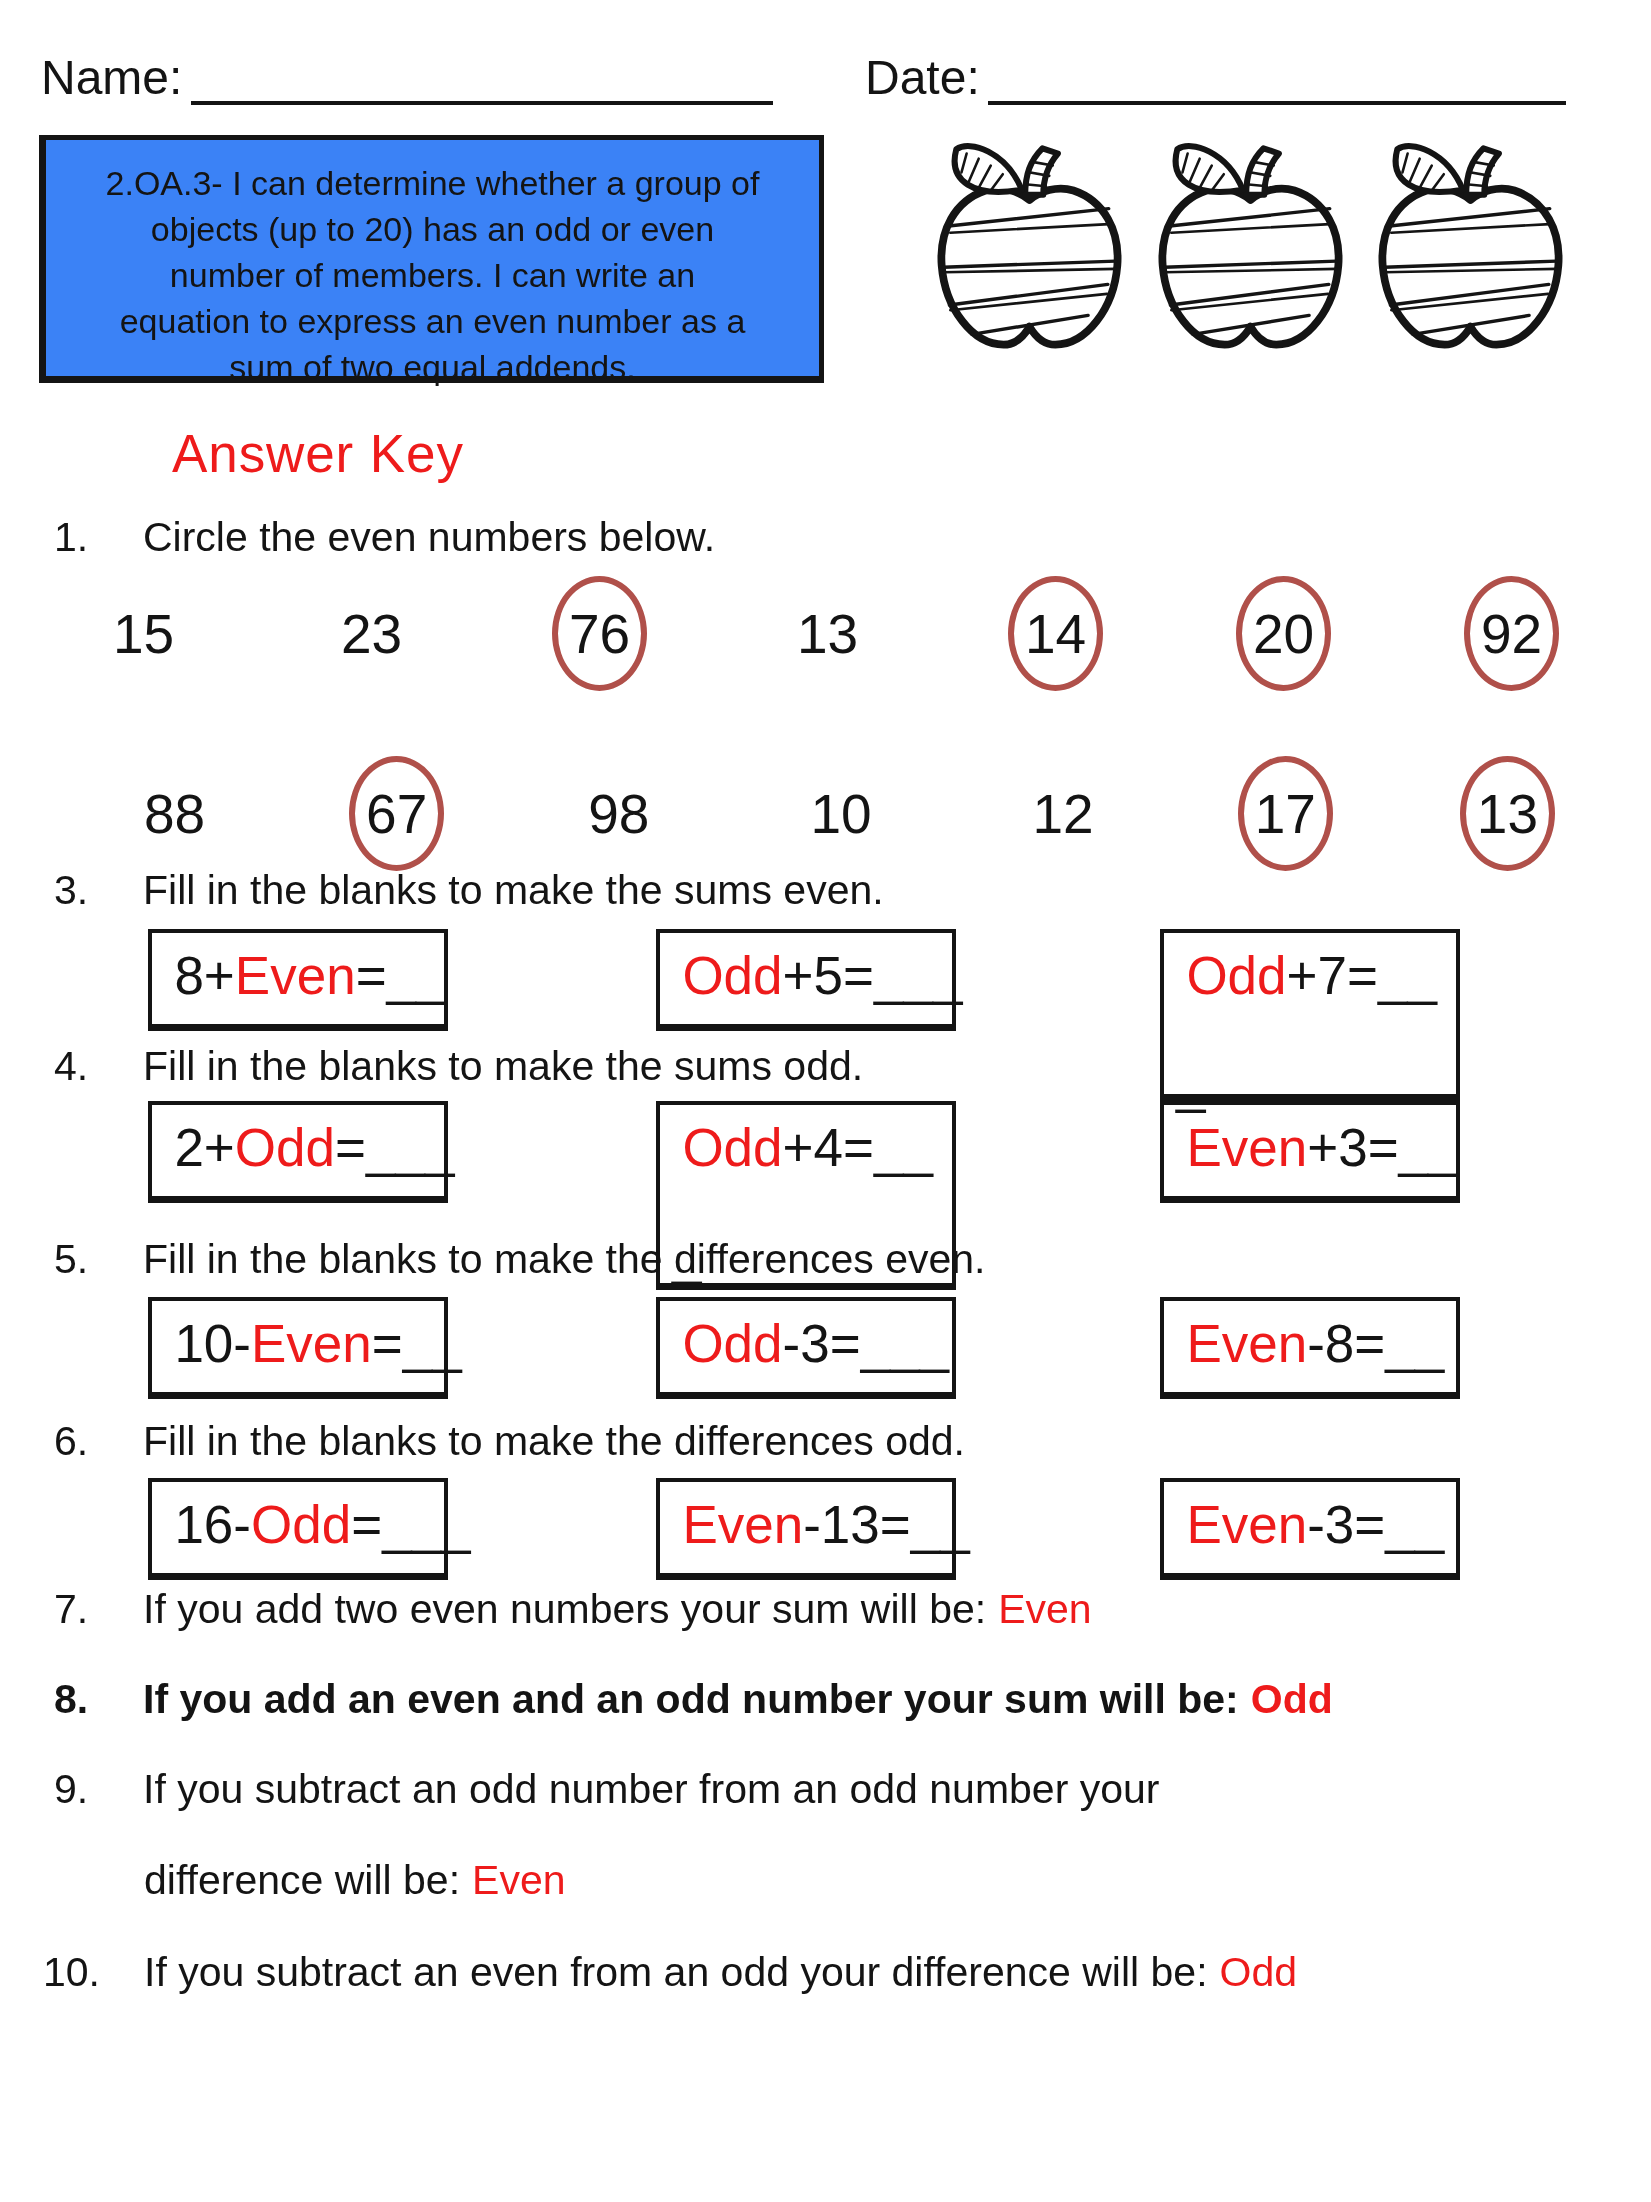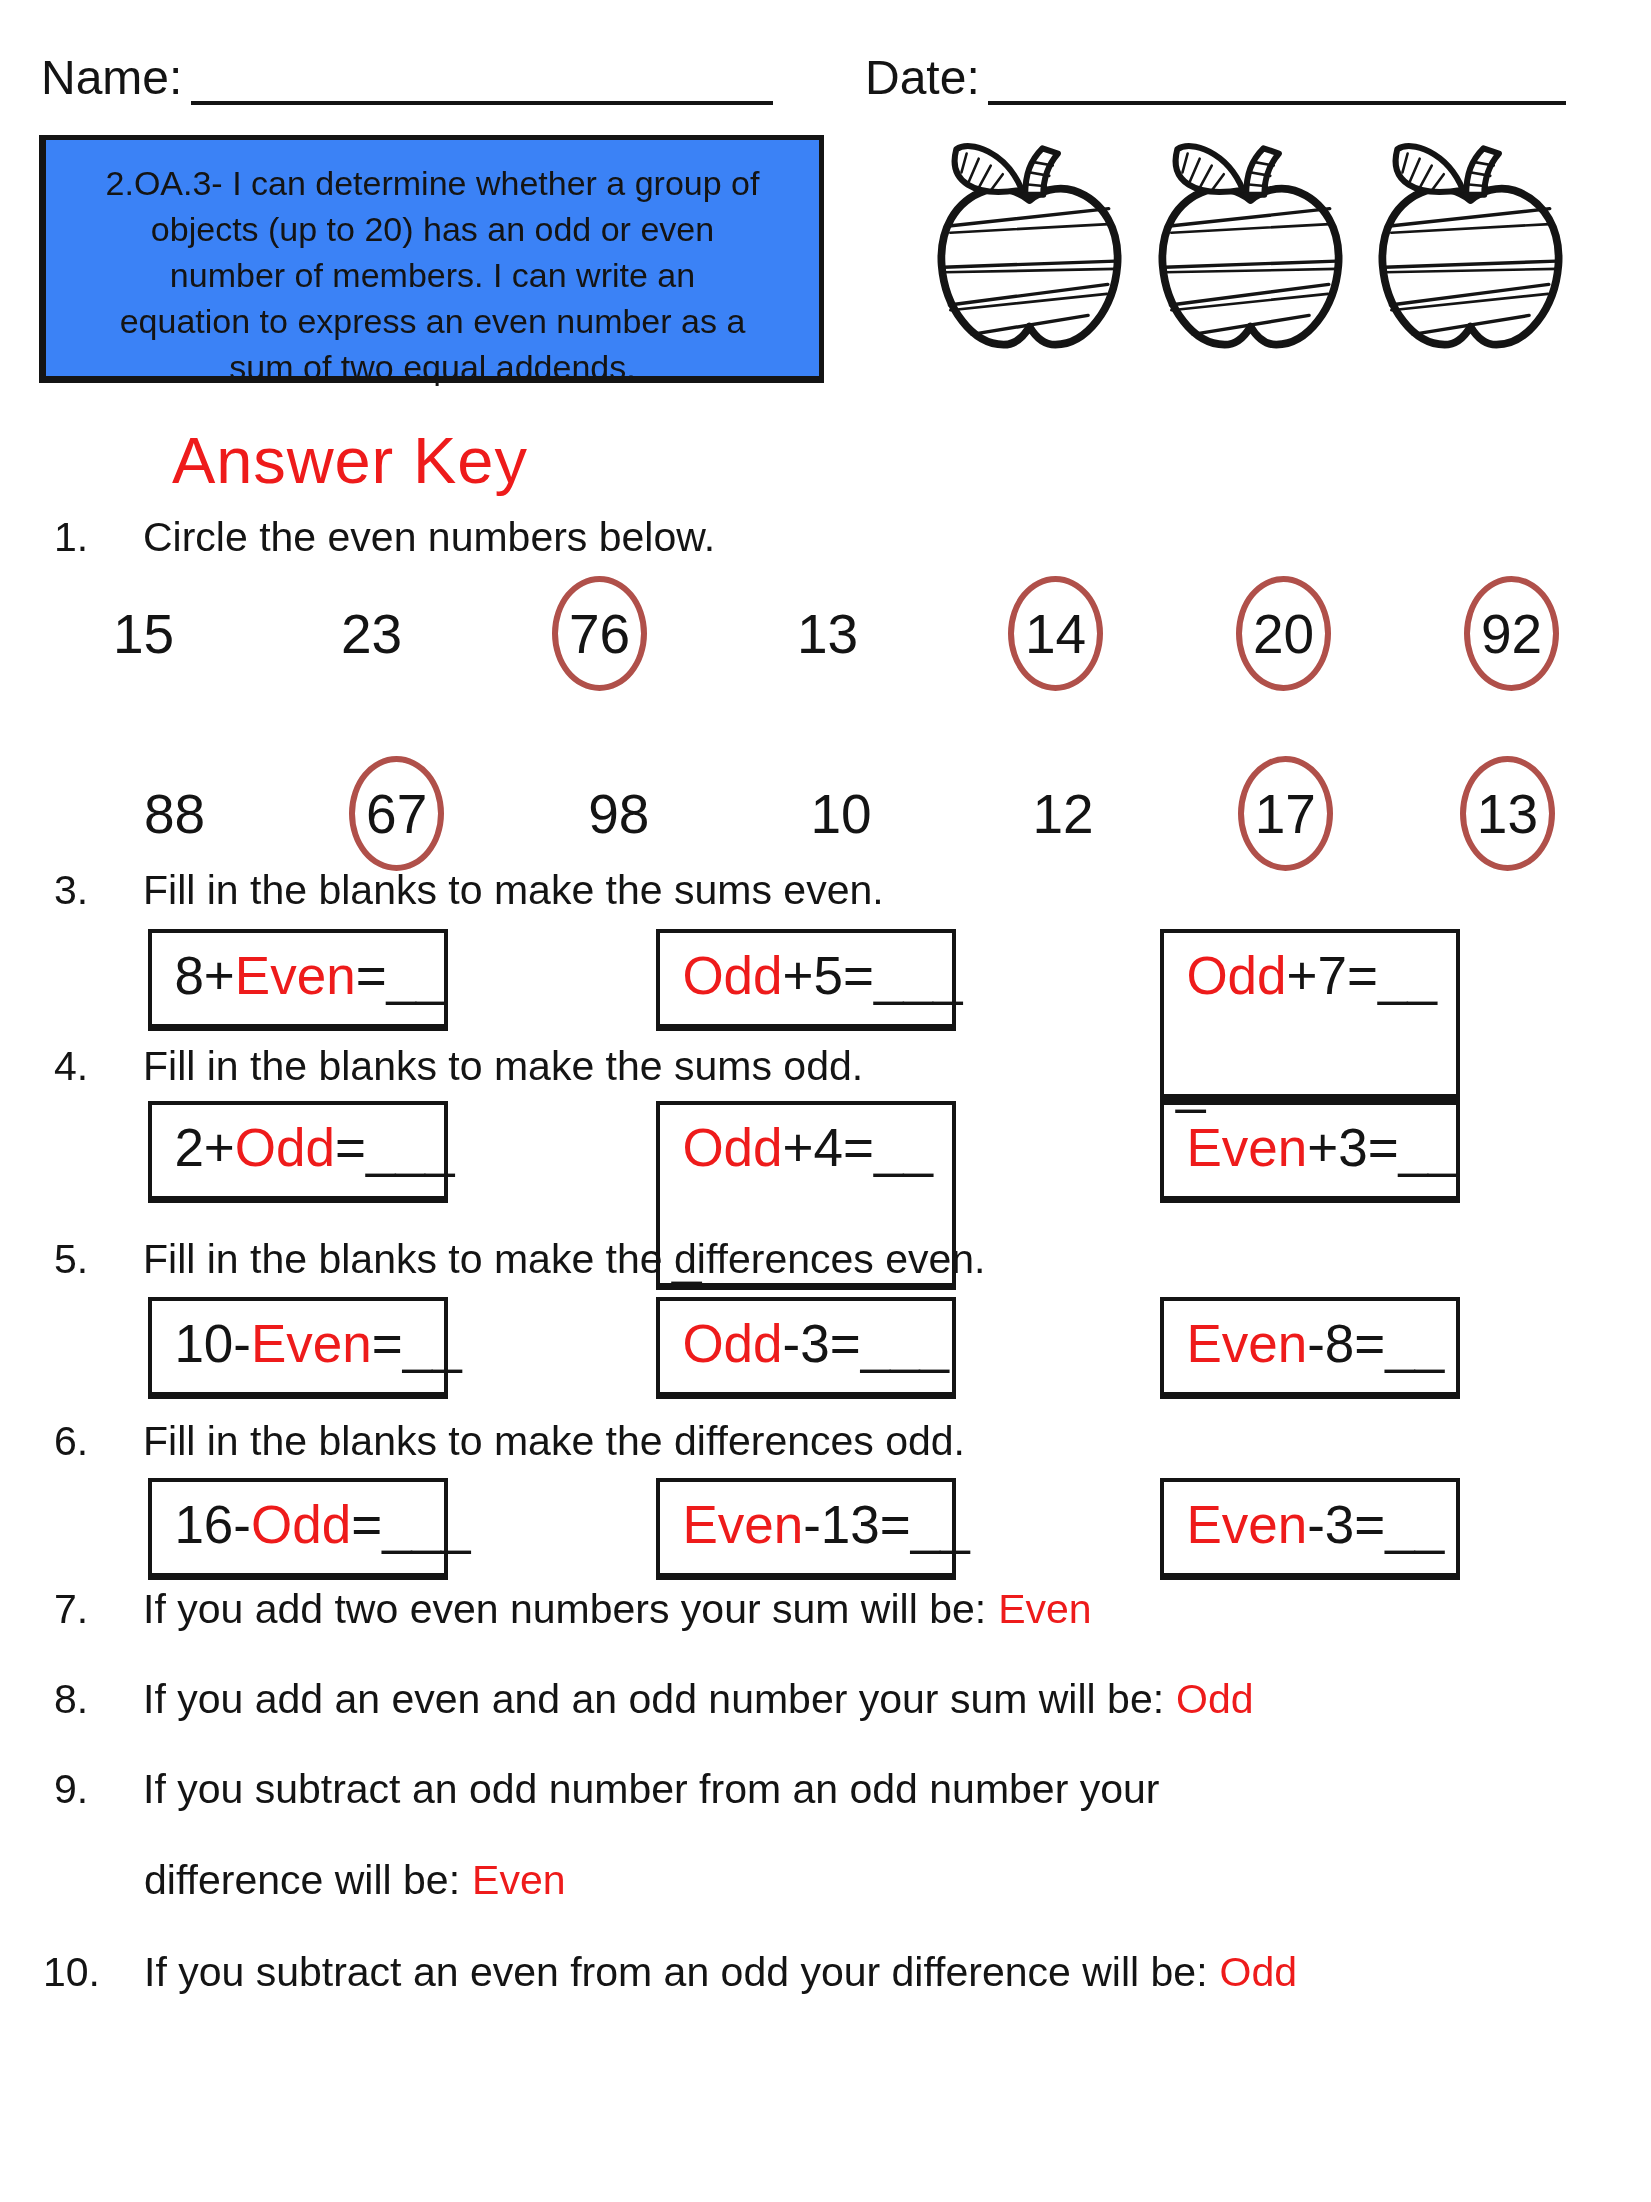--- a/index.html
+++ b/index.html
@@ -18,21 +18,21 @@
   
   .stdbox{position:absolute;left:39px;top:135px;width:785px;height:248px;box-sizing:border-box;
           border:5.2px solid var(--ink);border-left-width:7.7px;border-bottom-width:7.7px;
           text-align:center;font-size:34px;line-height:46px;padding-top:20px;background:#3b82f6;}
 
   
   .apples{position:absolute;left:927px;top:138px;display:flex;gap:15.5px;}
   .apples svg{display:block;}
 
   
-  .title{position:absolute;left:172px;top:423px;font-size:65px;color:var(--answer-red);letter-spacing:0.9px;}
+  .title{position:absolute;left:172px;top:423px;font-size:53px;color:var(--answer-red);letter-spacing:0.9px;}
 
   
   .q{position:absolute;left:54px;font-size:41px;white-space:nowrap;}
   .qnum{display:inline-block;width:89px;}
   .q.q10 .qnum{width:101px;}
   .q.q10{left:43px;}
   .cont{position:absolute;left:144px;font-size:41px;white-space:nowrap;}
   .red{color:var(--answer-red);}
   .ans-tail{margin-left:12px;}
 
@@ -227,21 +227,21 @@
     <span class="red">Even</span><span>-13=__</span>
   </div>
   <div class="box col3 row6">
     <span class="red">Even</span><span>-3=__</span>
   </div>
 
   <div class="q" style="top:1586px;">
     <span class="qnum">7.</span><span>If you add two even numbers your sum will be:</span><span class="red ans-tail">Even</span>
   </div>
 
-  <div class="q" style="top:1676px;">
+  <div class="q" style="top:1676px;font-weight:bold;">
     <span class="qnum">8.</span><span>If you add an even and an odd number your sum will be:</span><span class="red ans-tail">Odd</span>
   </div>
 
   <div class="q" style="top:1766px;">
     <span class="qnum">9.</span><span>If you subtract an odd number from an odd number your</span>
   </div>
   <div class="cont" style="top:1857px;">
     <span>difference will be:</span><span class="red ans-tail">Even</span>
   </div>
 

